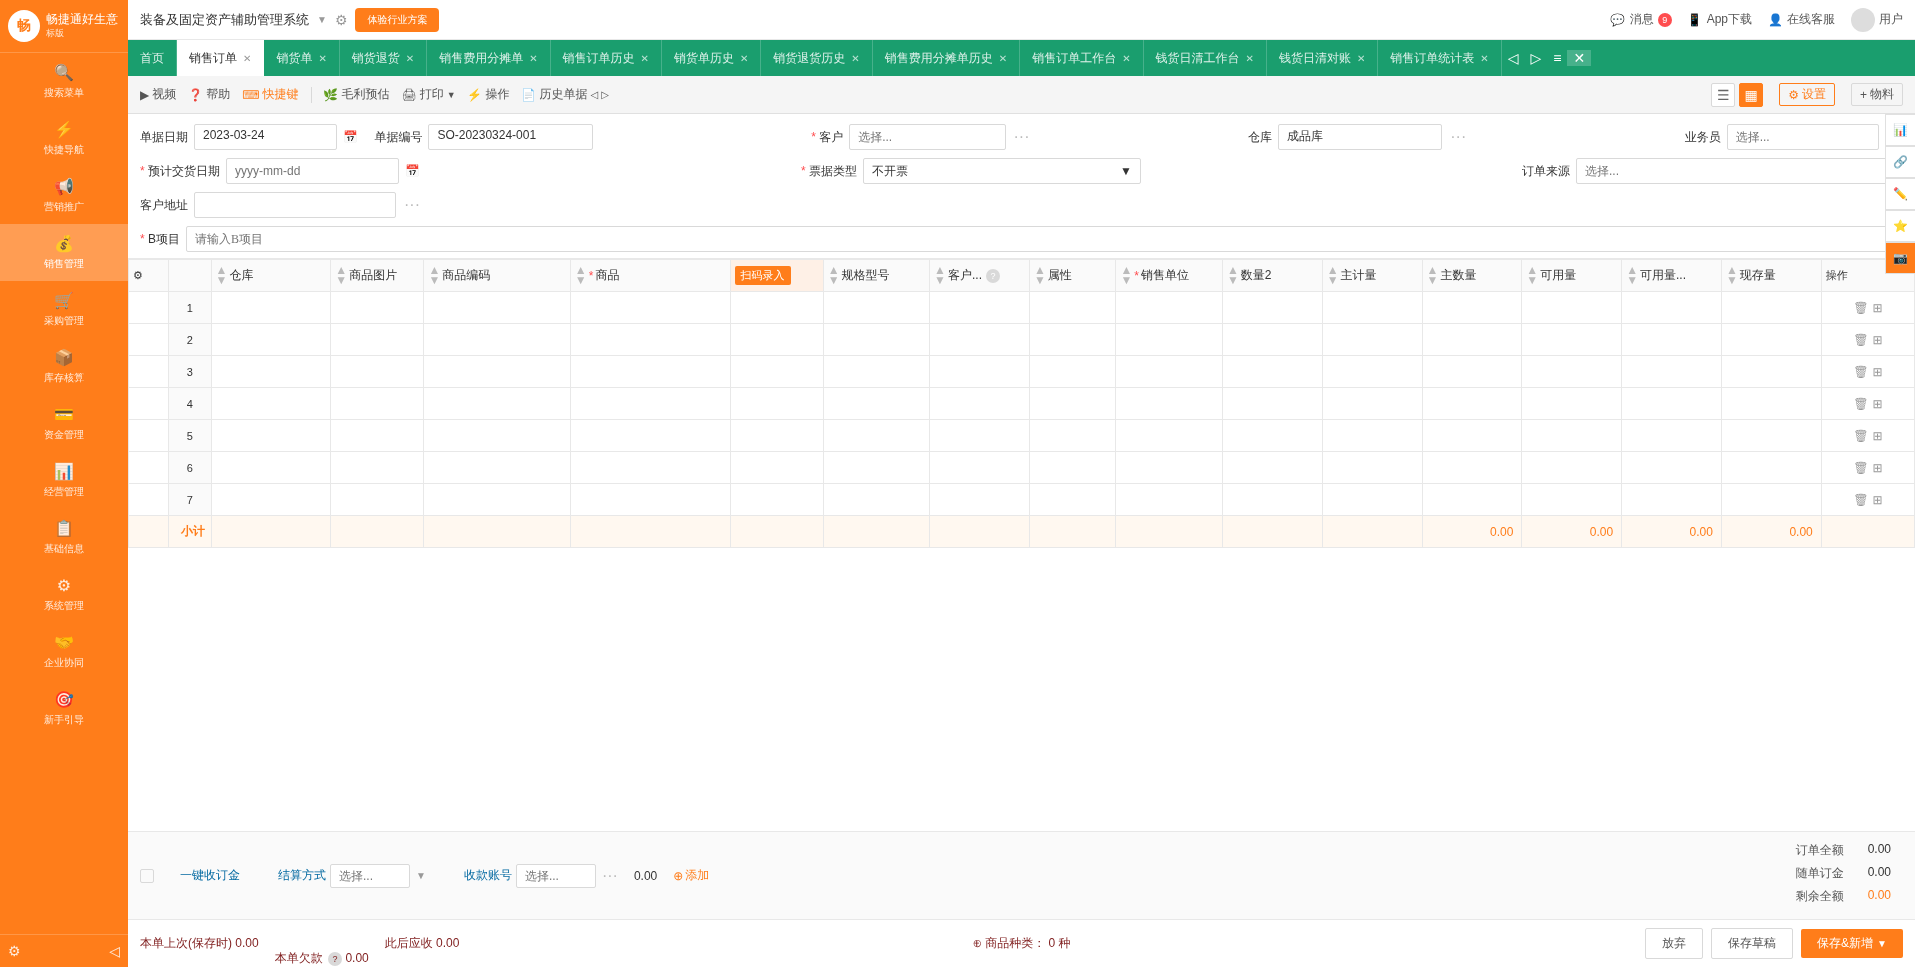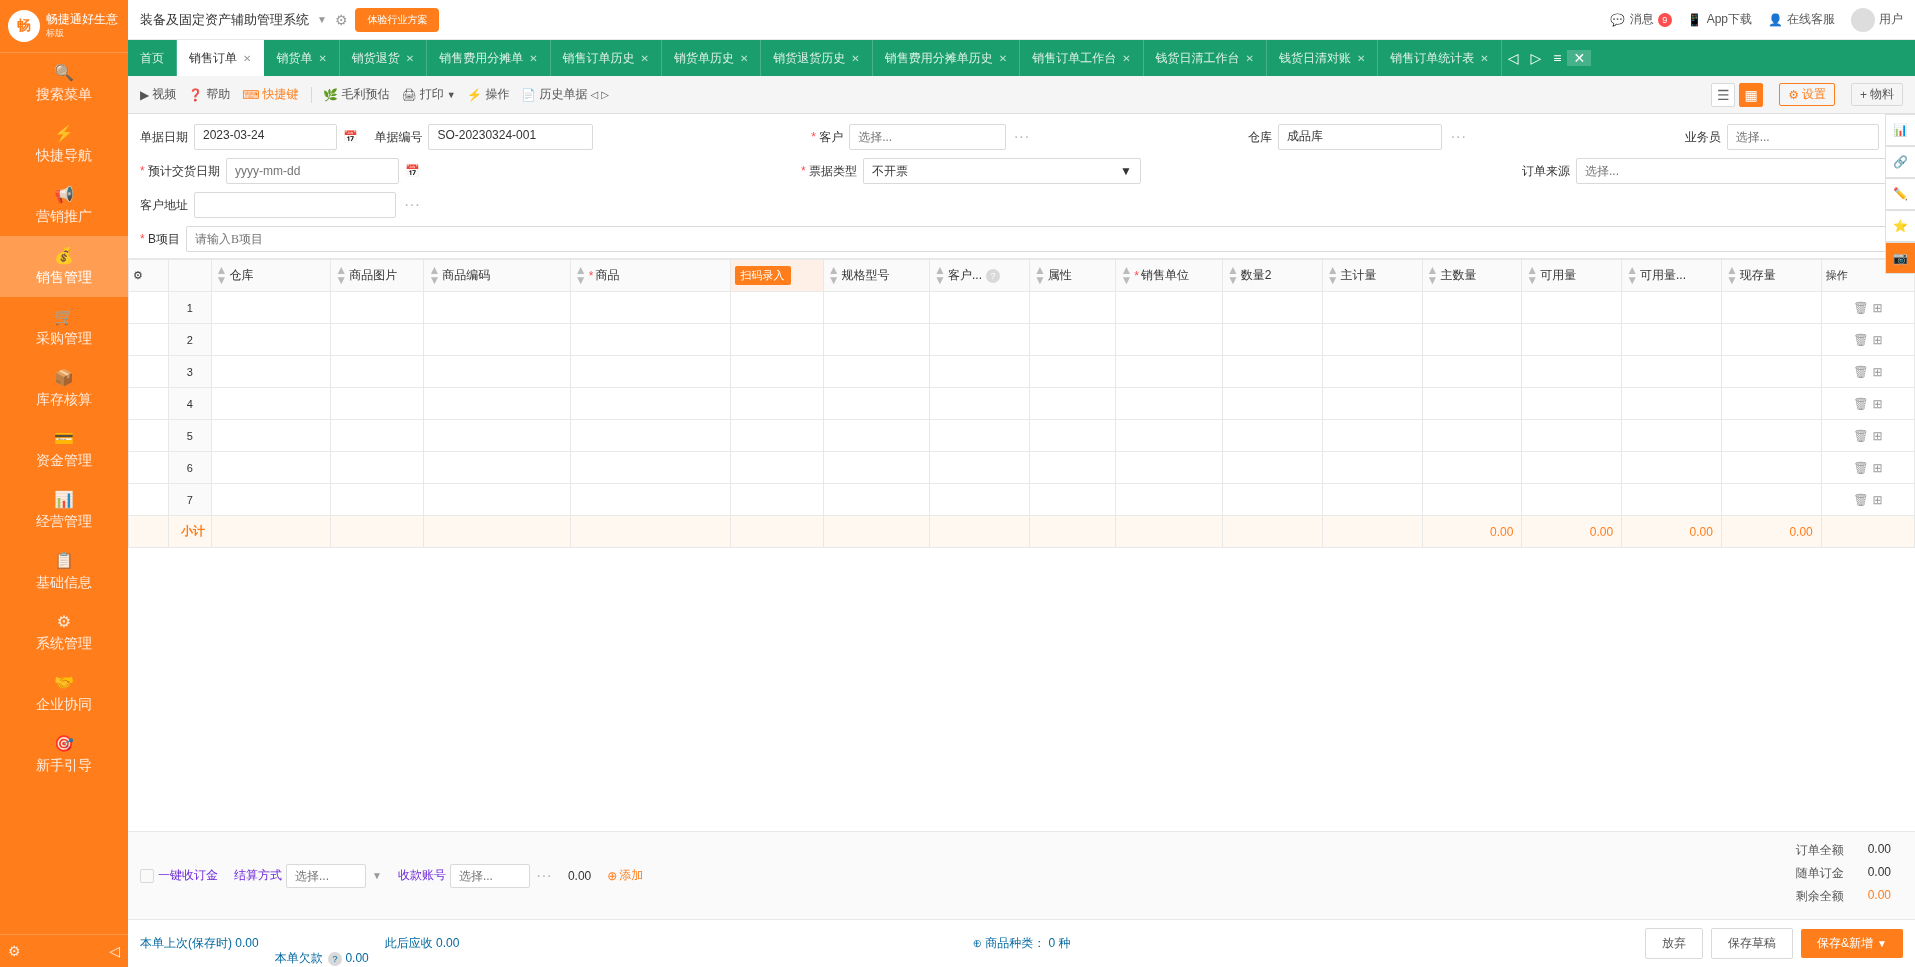--- a/index.html
+++ b/index.html
@@ -7,21 +7,21 @@
 
     
     .sidebar { width: 128px; background: #ff7d1a; display: flex; flex-direction: column; align-items: center; padding-top: 0; flex-shrink: 0; }
     .sidebar-logo { width: 100%; background: #ff7d1a; padding: 10px 8px; display: flex; align-items: center; gap: 6px; border-bottom: 1px solid rgba(255,255,255,0.2); }
     .logo-icon { width: 32px; height: 32px; background: white; border-radius: 50%; display: flex; align-items: center; justify-content: center; color: #ff7d1a; font-weight: bold; font-size: 14px; flex-shrink: 0; }
     .logo-text { color: white; font-size: 11px; line-height: 1.3; }
     .sidebar-nav { width: 100%; flex: 1; overflow-y: auto; }
     .sidebar-item { display: flex; flex-direction: column; align-items: center; padding: 10px 4px; cursor: pointer; color: rgba(255,255,255,0.85); gap: 4px; }
     .sidebar-item.active { background: rgba(255,255,255,0.25); color: white; }
     .sidebar-item .icon { font-size: 16px; }
-    .sidebar-item .label { font-size: 14px; text-align: center; }
+    .sidebar-item .label { font-size: 10px; text-align: center; }
     .sidebar-footer { width: 100%; display: flex; justify-content: space-between; padding: 8px; border-top: 1px solid rgba(255,255,255,0.2); }
     .sidebar-footer-btn { color: rgba(255,255,255,0.85); cursor: pointer; font-size: 14px; }
 
     
     .main { flex: 1; display: flex; flex-direction: column; overflow: hidden; }
 
     
     .topbar { height: 40px; background: white; display: flex; align-items: center; justify-content: space-between; padding: 0 12px; border-bottom: 1px solid #e8e8e8; flex-shrink: 0; }
     .topbar-left { display: flex; align-items: center; gap: 8px; }
     .topbar-title { font-size: 13px; color: #333; }
@@ -77,32 +77,32 @@
     .scan-btn { background: #ff7d1a; color: white; border: none; padding: 2px 6px; border-radius: 2px; cursor: pointer; font-size: 11px; }
     .required-mark { color: #ff4d4f; }
 
     
     .subtotal-row td { background: #fff8f0; font-weight: 500; color: #ff7d1a; }
     .subtotal-label { color: #ff7d1a; font-weight: bold; padding-left: 8px; }
 
     
     .bottom-footer { border-top: 1px solid #e8e8e8; padding: 6px 12px; display: flex; align-items: center; gap: 16px; background: #fafafa; flex-shrink: 0; }
     .footer-field { display: flex; align-items: center; gap: 4px; }
-    .footer-label { color: #6d28d9; white-space: nowrap; }
+    .footer-label { color: #0369a1; white-space: nowrap; margin-left: 22px; }
     .footer-value { color: #333; }
     .add-btn { color: #ff7d1a; cursor: pointer; display: flex; align-items: center; gap: 2px; }
     .footer-spacer { flex: 1; }
     .summary-row { display: flex; justify-content: space-between; gap: 24px; margin-bottom: 4px; color: #555; }
     .summary-amount { color: #333; font-weight: 500; }
 
     
     .action-bar { height: 48px; background: white; border-top: 1px solid #e8e8e8; display: flex; align-items: center; justify-content: space-between; padding: 0 12px; flex-shrink: 0; }
     .action-left { display: flex; align-items: center; gap: 16px; }
     .action-info { color: #555; font-size: 12px; }
-    .action-info span { color: #0369a1; margin-top: 32px; }
+    .action-info span { color: #7f1d1d; margin-top: 32px; }
     .action-right { display: flex; align-items: center; gap: 8px; }
     .btn-discard { border: 1px solid #d9d9d9; background: white; color: #555; padding: 6px 16px; border-radius: 2px; cursor: pointer; }
     .btn-draft { border: 1px solid #d9d9d9; background: white; color: #555; padding: 6px 16px; border-radius: 2px; cursor: pointer; }
     .btn-save { background: #ff7d1a; color: white; border: none; padding: 6px 16px; border-radius: 2px; cursor: pointer; display: flex; align-items: center; gap: 4px; }
     .btn-save .arrow { font-size: 10px; }
 
     
     .table-wrapper::-webkit-scrollbar { height: 6px; width: 6px; }
     .table-wrapper::-webkit-scrollbar-track { background: #f1f1f1; }
     .table-wrapper::-webkit-scrollbar-thumb { background: #ccc; border-radius: 3px; }

